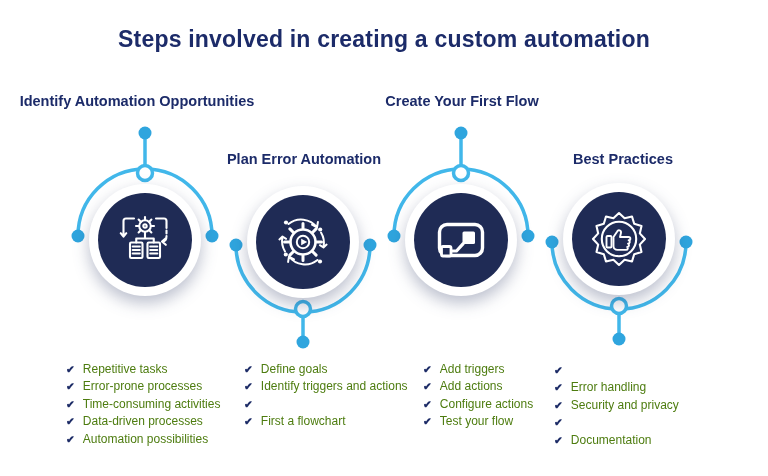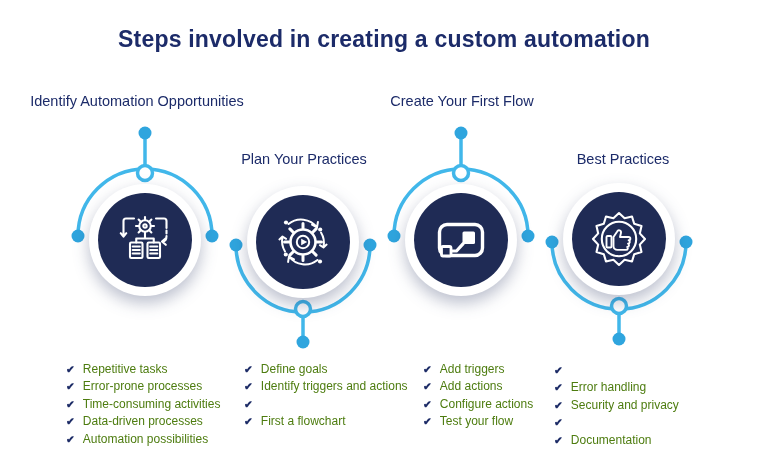--- a/index.html
+++ b/index.html
@@ -7,21 +7,21 @@
   #canvas { position:relative; width:768px; height:460px; background:#ffffff; overflow:hidden; }
 
   .page-title {
     position:absolute; top:26px; left:0; width:768px;
     text-align:center; font-size:23px; font-weight:bold;
     color:#1c2b69; letter-spacing:.2px;
   }
 
   .step-heading {
     position:absolute; transform:translateX(-50%);
-    white-space:nowrap; font-size:14.5px; font-weight:normal; color:#1c2b69;
+    white-space:nowrap; font-size:14.5px; font-weight:bold; color:#1c2b69;
   }
   #heading-1 { left:137px; top:93px; }
   #heading-2 { left:304px; top:151px; }
   #heading-3 { left:462px; top:93px; }
   #heading-4 { left:623px; top:151px; }
 
   .step-graphic { position:absolute; width:190px; height:230px; pointer-events:none; }
   #graphic-1 { left:50px;  top:100px; }
   #graphic-2 { left:208px; top:152px; }
   #graphic-3 { left:366px; top:100px; }
@@ -42,21 +42,21 @@
   .item-text { font-size:12px; color:#4d7c0f; white-space:nowrap; }
 </style>
 </head>
 <body>
 
 <div id="canvas">
 
   <h1 class="page-title">Steps involved in creating a custom automation</h1>
 
   <h2 id="heading-1" class="step-heading">Identify Automation Opportunities</h2>
-  <h2 id="heading-2" class="step-heading">Plan Your Practices</h2>
+  <h2 id="heading-2" class="step-heading">Plan Error Automation</h2>
   <h2 id="heading-3" class="step-heading">Create Your First Flow</h2>
   <h2 id="heading-4" class="step-heading">Best Practices</h2>
 
   <svg id="graphic-1" class="step-graphic" viewBox="0 0 190 230">
     <g>
       <line x1="95" y1="36" x2="95" y2="72" stroke="#41b7ea" stroke-width="3.5"></line>
       <circle cx="95" cy="33" r="6.5" fill="#2fa5de"></circle>
       <path d="M 28 136 A 67 67 0 1 1 162 136" fill="none" stroke="#41b7ea" stroke-width="3.5" stroke-linecap="round"></path>
       <circle cx="28" cy="136" r="6.5" fill="#2fa5de"></circle>
       <circle cx="162" cy="136" r="6.5" fill="#2fa5de"></circle>

